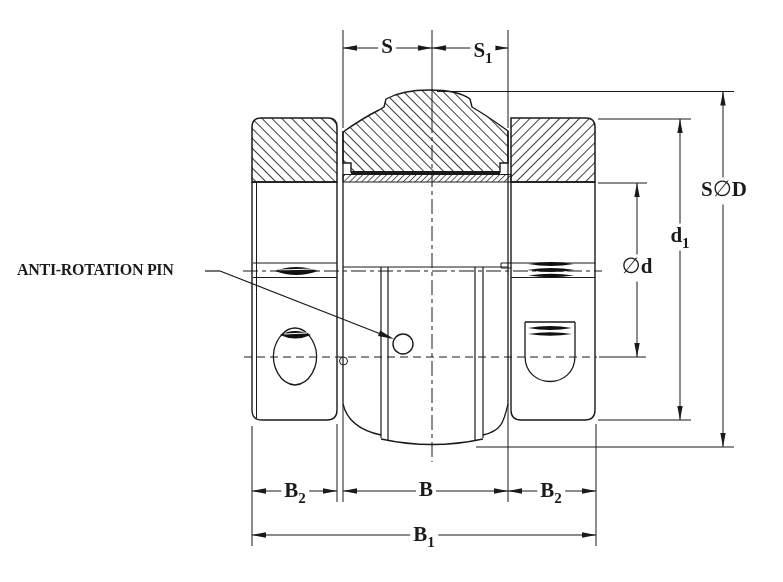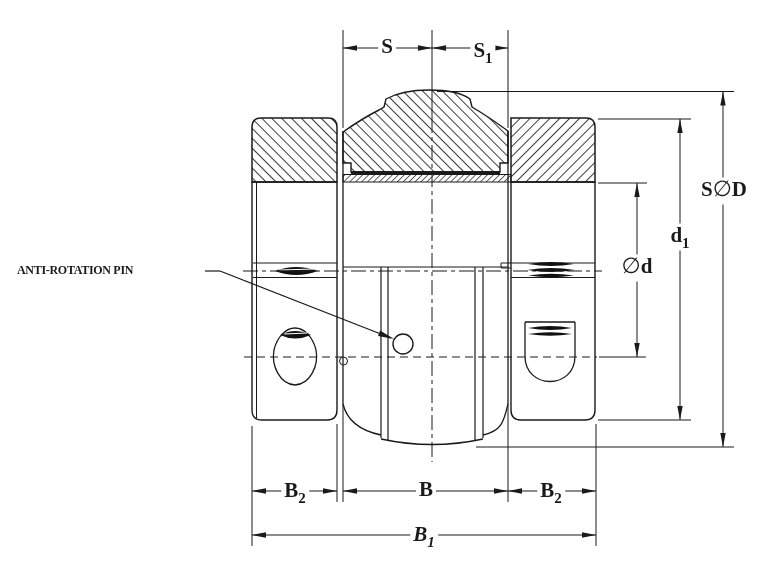--- a/index.html
+++ b/index.html
@@ -5,21 +5,21 @@
   html,body{margin:0;padding:0;background:#fff;}
   #stage{position:relative;width:783px;height:582px;background:#ffffff;overflow:hidden;
          font-family:"Liberation Serif",serif;color:#1a1a1a;}
   #drawing-svg{position:absolute;left:0;top:0;}
   .dim-label{position:absolute;transform:translate(-50%,-50%);
              font-family:"Liberation Serif",serif;font-weight:bold;font-size:21px;
              line-height:1;background:#ffffff;padding:0 3px;white-space:nowrap;}
   .dim-label .sym{font-weight:normal;font-size:22px;}
   .dim-label .sub{font-size:15px;vertical-align:-6px;}
   .note-label{position:absolute;transform:translate(0,-50%);
-              font-family:"Liberation Serif",serif;font-weight:bold;font-size:12px;
+              font-family:"Liberation Serif",serif;font-weight:bold;font-size:16px;
               letter-spacing:-0.3px;line-height:1;white-space:nowrap;}
 </style>
 </head>
 <body>
 
 <div id="stage">
 
   <svg id="drawing-svg" width="783" height="582" viewBox="0 0 783 582">
     <defs>
       <pattern id="hA" patternUnits="userSpaceOnUse" width="7" height="7" patternTransform="rotate(-45)">
@@ -186,18 +186,18 @@
   </div>
   <div class="dim-label" style="left:295px;top:492px;">
     <span>B</span><span class="sym"></span><span></span><span class="sub">2</span>
   </div>
   <div class="dim-label" style="left:426px;top:491px;">
     <span>B</span><span class="sym"></span><span></span><span class="sub"></span>
   </div>
   <div class="dim-label" style="left:551px;top:492px;">
     <span>B</span><span class="sym"></span><span></span><span class="sub">2</span>
   </div>
-  <div class="dim-label" style="left:424px;top:536px;font-style:italic;">
+  <div class="dim-label" style="left:424px;top:536px;">
     <span>B</span><span class="sym"></span><span></span><span class="sub">1</span>
   </div>
 
   <div class="note-label" style="left:17px;top:270px;">ANTI-ROTATION PIN</div>
 </div>
 
 </body></html>

